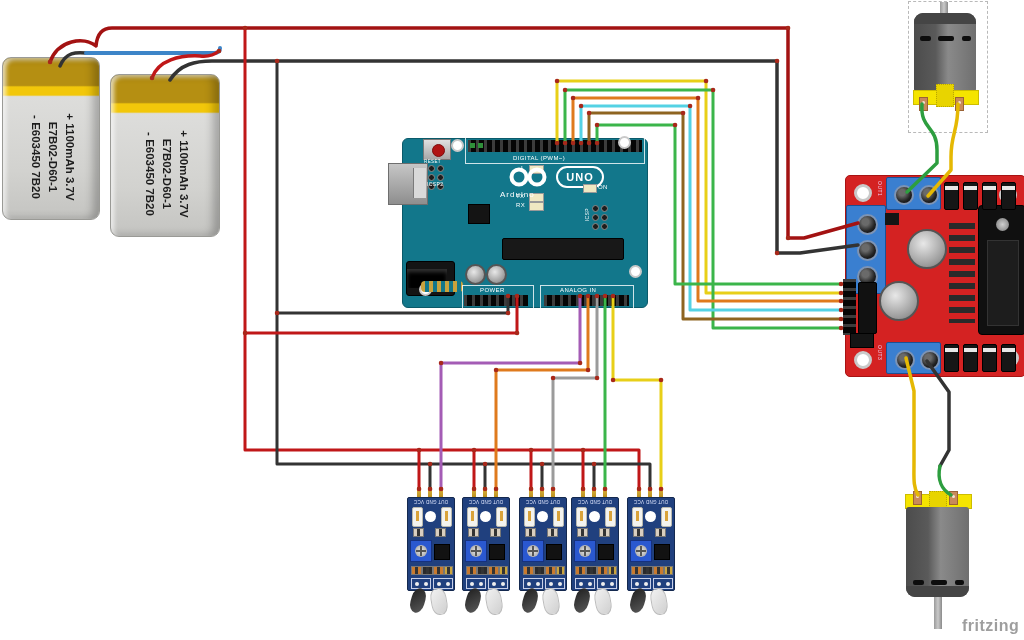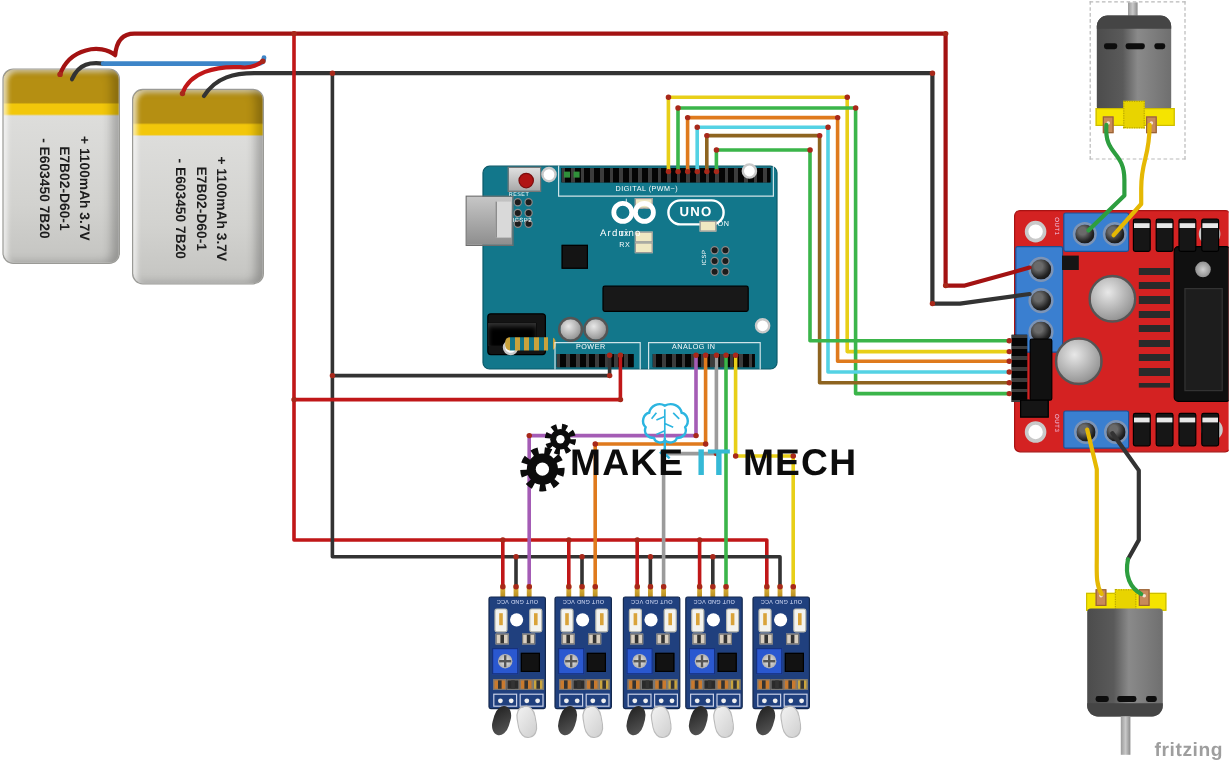--- a/index.html
+++ b/index.html
@@ -545,36 +545,16 @@
              M580 363h.1M441 363h.1M588 370h.1M496 370h.1M597 378h.1M553 378h.1M613 380h.1M661 380h.1
              M580 296h.1M588 296h.1M597 296h.1M605 296h.1M613 296h.1M508 296h.1M517 296h.1
              M517 333h.1M508 313h.1M245 28h.1M277 61h.1M219 51h.1M245 333h.1M277 313h.1
              M419 450h.1M474 450h.1M531 450h.1M583 450h.1M430 464h.1M485 464h.1M542 464h.1M594 464h.1
              M841 284h.1M841 293h.1M841 301h.1M841 310h.1M841 319h.1M841 328h.1
              M419 489h.1M430 489h.1M441 489h.1M474 489h.1M485 489h.1M496 489h.1M531 489h.1M542 489h.1M553 489h.1
              M583 489h.1M594 489h.1M605 489h.1M639 489h.1M650 489h.1M661 489h.1
              M788 28h.1M788 238h.1M777 61h.1M777 253h.1M50 62h.1M152 78h.1" stroke="#a8281a"></path>
   </svg>
 
-  <div class="abs" style="left:425px;top:330px;width:260px;height:85px;">
-    <svg class="abs" style="left:3px;top:18px;" width="62" height="62" viewBox="0 0 62 62">
-      <circle cx="24" cy="43" r="14" fill="none" stroke="#0c0c0c" stroke-width="9" stroke-dasharray="4.8 4.8"></circle>
-      <circle cx="24" cy="43" r="13" fill="#0c0c0c"></circle>
-      <circle cx="24" cy="43" r="5.5" fill="#fff"></circle>
-      <circle cx="39" cy="18" r="9.5" fill="none" stroke="#0c0c0c" stroke-width="7" stroke-dasharray="3.8 3.8"></circle>
-      <circle cx="39" cy="18" r="8.5" fill="#0c0c0c"></circle>
-      <circle cx="39" cy="18" r="3.5" fill="#fff"></circle>
-    </svg>
-    <svg class="abs" style="left:106px;top:4px;" width="46" height="56" viewBox="0 0 46 56" fill="none" stroke="#2cb5e0">
-      <path stroke-width="2" d="M23 4c-5-3-12 0-13 6c-5 1-7 8-3 12c-2 5 2 9 7 9c1 4 7 5 9 2c3 3 9 2 10-2c5 0 9-4 7-9c4-4 2-11-3-12c-1-6-8-9-14-6z"></path>
-      <path stroke-width="1.4" d="M23 7v24M23 13l-7 3M23 19l7 3M23 25l-7 3M16 10l-4 5M30 10l5 5"></path>
-      <path stroke-width="2" d="M23 31v17M23 40l-4 4M23 44l4 4"></path>
-    </svg>
-    <div class="abs logo-text" style="left:50px;top:38px;">
-      <span>MAKE</span>
-      <span style="color:#35b9d6;">IT</span>
-      <span>MECH</span>
-    </div>
-  </div>
 
   <div class="abs watermark" style="left:962px;top:617px;">fritzing</div>
 
 </div>
 
 </body></html>

